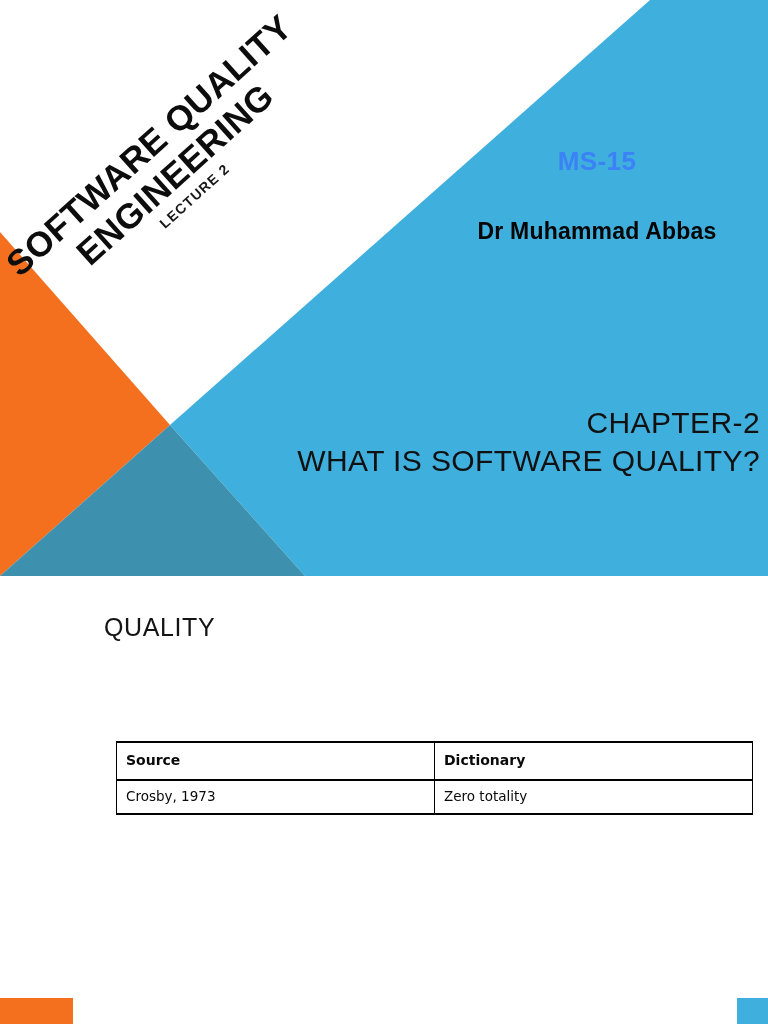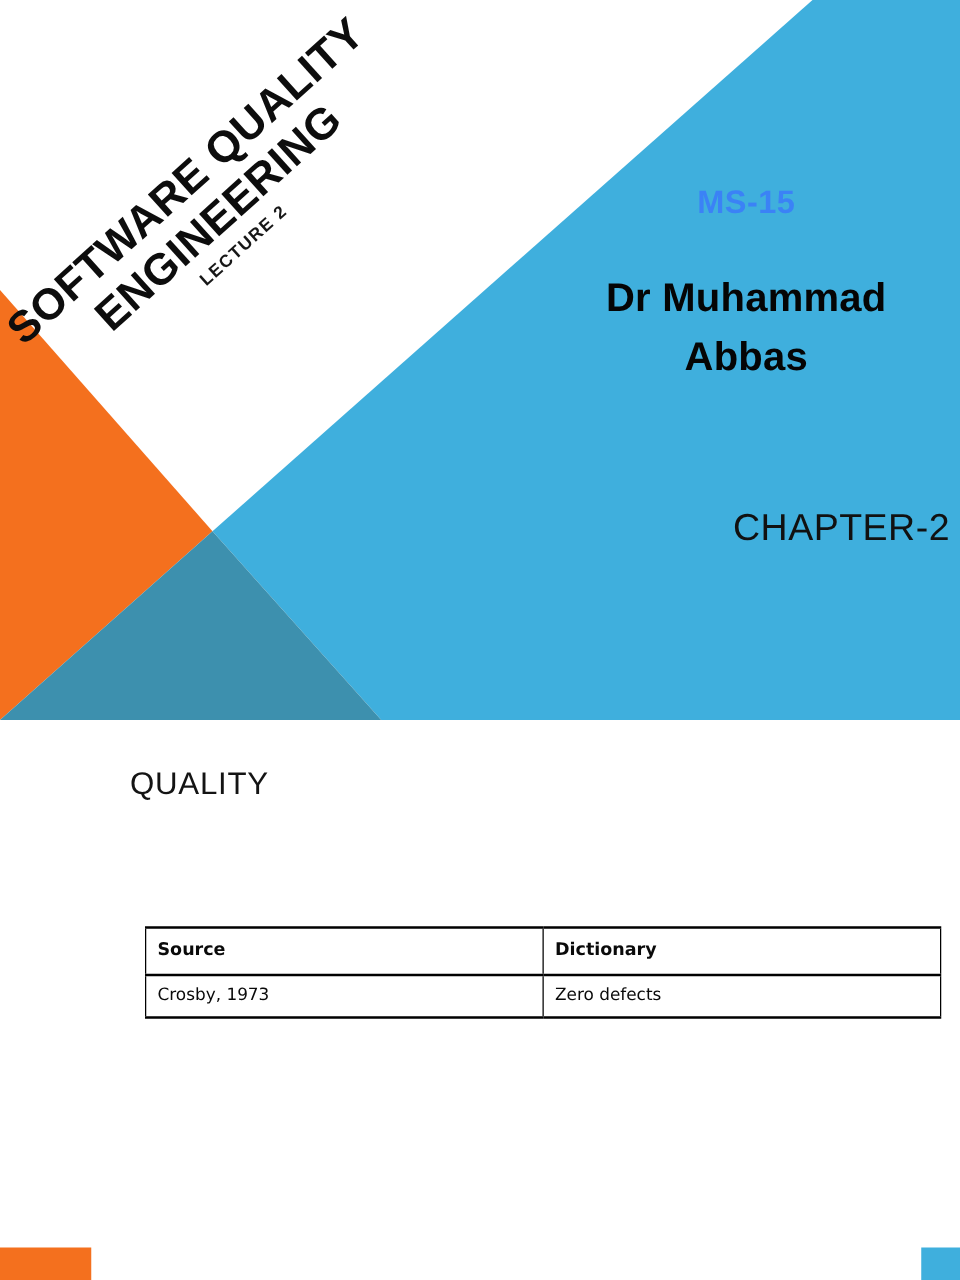--- a/index.html
+++ b/index.html
@@ -74,21 +74,21 @@
   }
   .course-code {
     font-size: 26px;
     font-weight: bold;
     letter-spacing: 0.4px;
     color: #3b82f6;
     line-height: 1.2;
   }
   .course-spacer { height: 38px; }
   .course-author {
-    font-size: 32px;
+    font-size: 23px;
     font-weight: bold;
     letter-spacing: 0.2px;
     color: #050505;
     line-height: 1.45;
   }
 
   
   .chapter-block {
     position: absolute;
     left: 160px;
@@ -215,20 +215,21 @@
   </div>
 
   <div class="course-block">
     <div class="course-code">MS-15</div>
     <div class="course-spacer"></div>
     <div class="course-author">Dr Muhammad Abbas</div>
   </div>
 
   <div class="chapter-block">
     <div class="chapter-line1">CHAPTER-2</div>
+    <div class="chapter-line2">WHAT IS SOFTWARE QUALITY?</div>
   </div>
 </div>
 
 <div class="content-area">
 
   <div class="section-heading">QUALITY</div>
 
   <div class="def-table-wrap">
     <table class="def-table">
       <colgroup>
@@ -237,21 +238,21 @@
       </colgroup>
       <thead>
         <tr class="row-head">
           <th>Source</th>
           <th>Dictionary</th>
         </tr>
       </thead>
       <tbody>
         <tr class="row-last-thin">
           <td>Crosby, 1973</td>
-          <td>Zero defects</td>
+          <td>Zero totality</td>
         </tr>
       </tbody>
     </table>
   </div>
 </div>
 
 <div class="decor-bar-left"></div>
 <div class="decor-bar-right"></div>
 
 </body></html>

